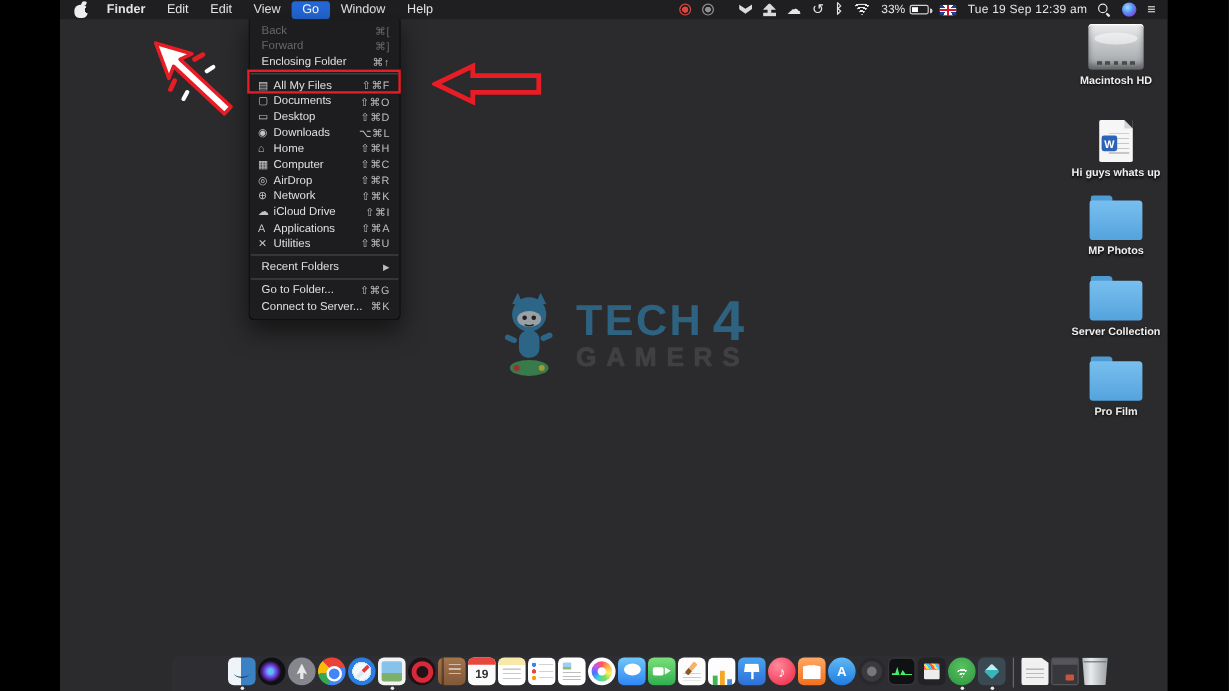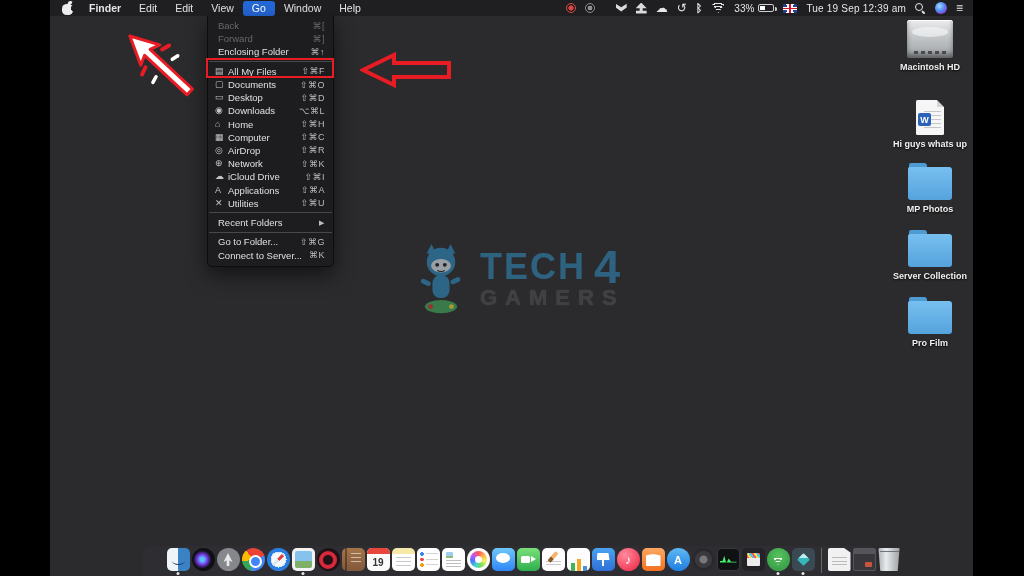--- a/index.html
+++ b/index.html
@@ -86,21 +86,21 @@
 
   
   #watermark{position:absolute;left:412px;top:242px;display:flex;align-items:center;gap:10px;z-index:3;opacity:.88;}
   .wm-text{display:flex;flex-direction:column;}
   .wm-row1{display:flex;align-items:flex-start;gap:4px;}
   .wm-tech{font-size:36px;font-weight:bold;color:rgba(48,118,158,.85);letter-spacing:2px;line-height:.9;text-align:center;}
   .wm-4{font-size:47px;font-weight:bold;color:rgba(48,118,158,.85);line-height:.68;margin-left:4px;}
   .wm-gamers{font-size:22px;font-weight:bold;color:rgba(66,66,70,.95);letter-spacing:8px;line-height:1;margin-top:3px;text-shadow:0 0 1px rgba(130,130,136,.55);}
 
   
-  #dock{position:absolute;left:143px;bottom:0;width:734px;height:30px;background:rgba(48,48,53,.6);border-radius:7px 7px 0 0;display:flex;align-items:flex-start;justify-content:center;gap:2px;padding-top:2px;z-index:6;padding-left:47px;}
+  #dock{position:absolute;left:143px;bottom:0;width:734px;height:30px;background:rgba(48,48,53,.6);border-radius:7px 7px 0 0;display:flex;align-items:flex-start;justify-content:space-between;gap:2px;padding-top:2px;z-index:6;padding-left:47px;}
   .dock-icon{width:23px;height:23px;border-radius:5px;position:relative;flex:none;}
   .dock-icon .glyph{position:absolute;inset:0;display:flex;align-items:center;justify-content:center;font-weight:bold;}
   .dock-dot{position:absolute;left:50%;bottom:-4px;width:3px;height:3px;border-radius:50%;background:#e8e8e8;transform:translateX(-50%);}
   .dock-sep{width:1px;height:25px;background:rgba(255,255,255,.28);margin:0 4px;flex:none;}
 
   .di-finder{background:linear-gradient(90deg,#eef4f8 0 46%,#3b82c4 46%);}
   .di-finder::after{content:'';position:absolute;left:5px;right:5px;bottom:6px;height:7px;border-bottom:1.5px solid #1c3f63;border-radius:50%;}
   .di-siri{border-radius:50%;background:radial-gradient(circle at 45% 50%,#59c2f0 0 2px,#7a3cf0 5px,#101014 9px);}
   .di-launchpad{border-radius:50%;background:#85878c;}
   .di-launchpad::after{content:'';position:absolute;left:7px;top:5px;width:9px;height:13px;background:#e8e8e8;clip-path:polygon(50% 0,100% 70%,65% 58%,65% 100%,35% 100%,35% 58%,0 70%);}

